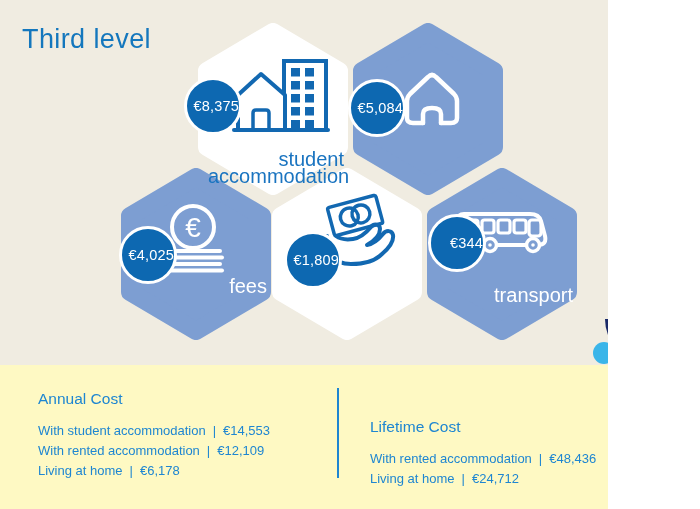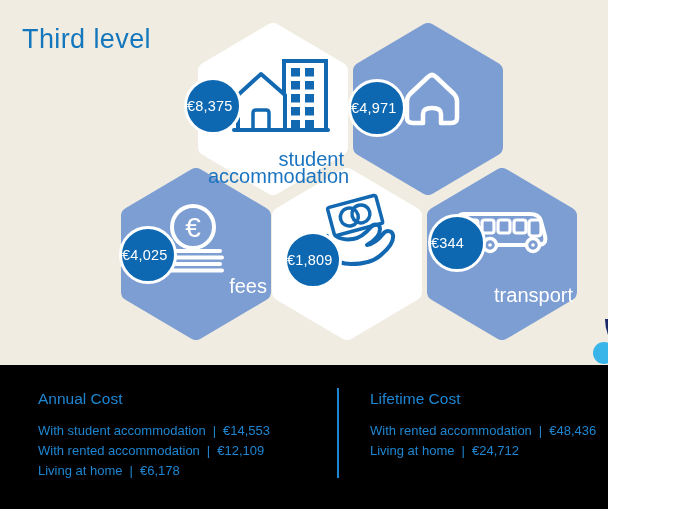--- a/index.html
+++ b/index.html
@@ -11,21 +11,21 @@
   .beige{position:absolute;left:0;top:0;width:700px;height:365px;background:#f0ece1;}
   .title{
     position:absolute;left:22px;top:24px;font-size:27px;color:#1477bd;
     letter-spacing:.4px;font-weight:400;
   }
   .hex{position:absolute;width:150px;height:172px;}
   .hex svg{position:absolute;left:0;top:0;}
   .price{
     position:absolute;width:52px;height:52px;border-radius:50%;
     background:#0d68b1;border:3px solid #ffffff;color:#ffffff;
-    display:flex;align-items:center;justify-content:flex-start;
+    display:flex;align-items:center;justify-content:flex-end;
     font-size:14.5px;letter-spacing:.2px;z-index:3;
   }
   .hexlabel{
     position:absolute;left:10px;right:4px;text-align:right;
     font-size:20px;line-height:17px;z-index:2;
   }
   .on-blue{color:#ffffff;}
   .on-white{color:#1a74c0;}
   
   .decor-semi-blue{
@@ -35,24 +35,24 @@
   }
   .decor-semi-navy{
     position:absolute;left:605px;top:319px;width:88px;height:44px;
     border-radius:0 0 88px 88px;background:#1a2a68;
   }
   .decor-circle-cyan{
     position:absolute;left:593px;top:342px;width:22px;height:22px;
     border-radius:50%;background:#3ab5e9;
   }
   
-  .footer{position:absolute;left:0;top:365px;width:700px;height:144px;background:#000000;}
+  .footer{position:absolute;left:0;top:365px;width:700px;height:144px;background:#fef9c3;}
   .cost-col{position:absolute;top:25px;white-space:nowrap;}
   .col-annual{left:38px;}
-  .col-lifetime{left:370px;}
+  .col-lifetime{left:370px;margin-top:28px;}
   .cost-heading{font-size:15.5px;color:#1e86d1;margin:0 0 13px 0;font-weight:400;}
   .cost-row{font-size:13px;color:#1e86d1;line-height:20px;}
   .sep{margin:0 7px;}
   .divider{position:absolute;left:337px;top:23px;width:2px;height:90px;background:#1e86d1;}
 </style>
 </head>
 <body>
 
 <div class="stage">
 
@@ -90,21 +90,21 @@
 
   <div class="hex" style="left:353px;top:23px;">
     <svg width="150" height="172" viewBox="0 0 150 172">
       <polygon points="75,9 141,48 141,124 75,163 9,124 9,48" fill="#7d9ed2" stroke="#7d9ed2" stroke-width="18" stroke-linejoin="round"></polygon>
       <g stroke="#ffffff" stroke-width="4.5" fill="none" stroke-linecap="round" stroke-linejoin="round">
         <path d="M70,100 H60 Q54,100 54,95 V78 Q54,74 57,71 L75,54 Q79,50 83,54 L101,71 Q104,74 104,78 V95 Q104,100 98,100 H88"></path>
         <path d="M70,100 V91 Q70,85 79,85 Q88,85 88,91 V100"></path>
       </g>
     </svg>
     <div class="price" style="left:-5px;top:56px;">
-      <span>€4,971</span>
+      <span>€5,084</span>
     </div>
   </div>
 
   <div class="hex" style="left:121px;top:168px;">
     <svg width="150" height="172" viewBox="0 0 150 172">
       <polygon points="75,9 141,48 141,124 75,163 9,124 9,48" fill="#7d9ed2" stroke="#7d9ed2" stroke-width="18" stroke-linejoin="round"></polygon>
       <g stroke="#ffffff" fill="none" stroke-width="4" stroke-linecap="round">
         <circle cx="72" cy="59" r="21"></circle>
         <line x1="52" y1="83" x2="99" y2="83"></line>
         <line x1="50" y1="89.5" x2="101" y2="89.5"></line>

